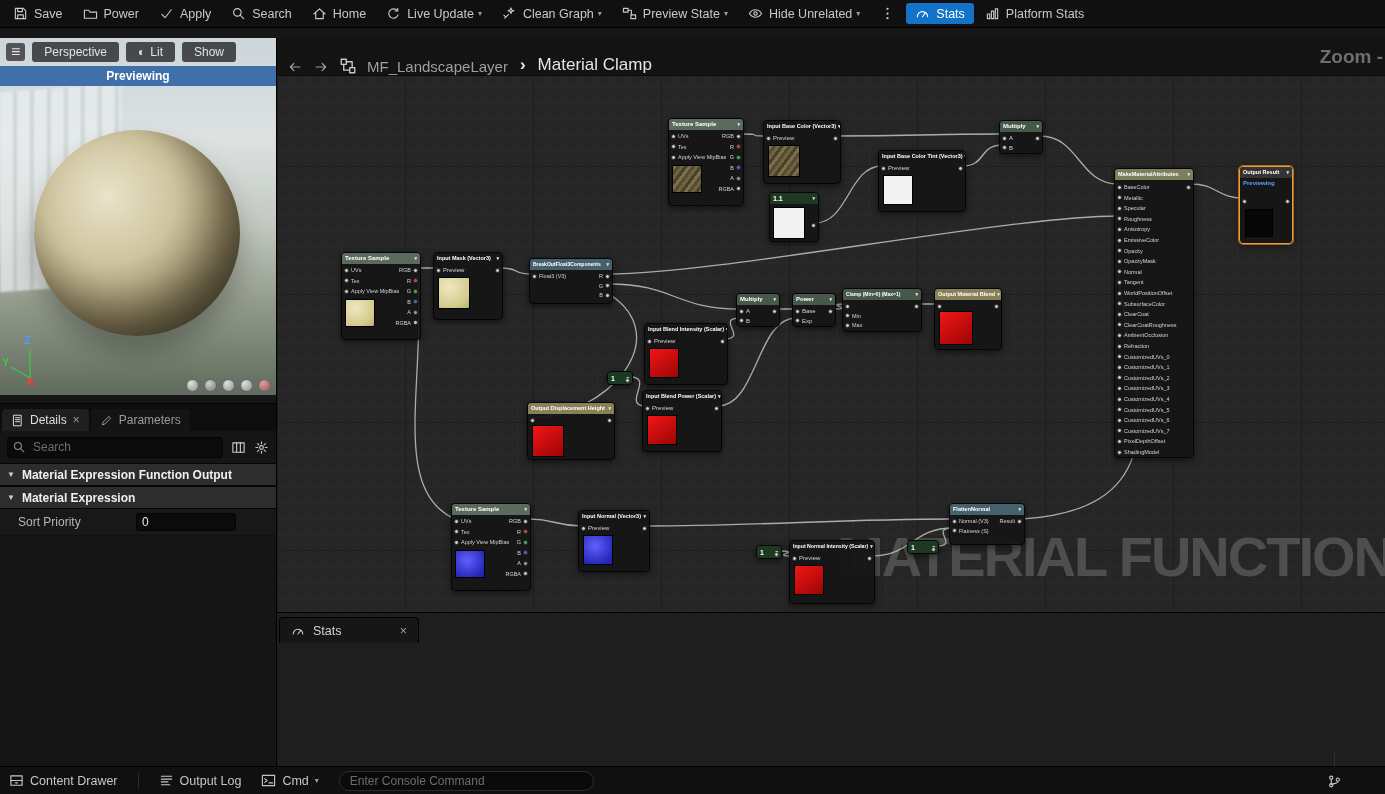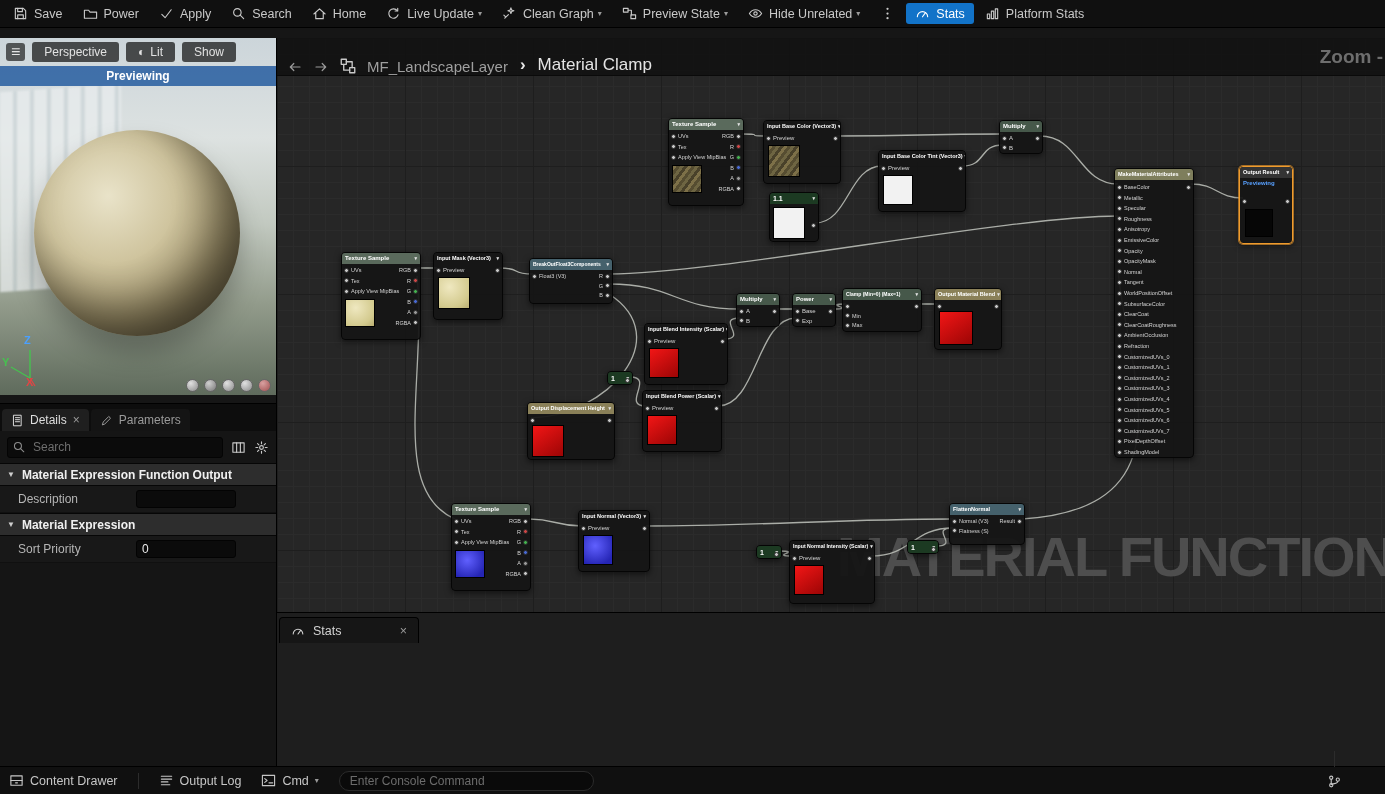--- a/index.html
+++ b/index.html
@@ -280,24 +280,20 @@
           <svg class="ic" width="15" height="15" viewBox="0 0 16 16" fill="none" stroke="currentColor" stroke-width="1.2" stroke-linecap="round" stroke-linejoin="round">
             <circle cx="8" cy="8" r="2"></circle>
             <path d="M8 2v2M8 12v2M2 8h2M12 8h2M3.8 3.8l1.4 1.4M10.8 10.8l1.4 1.4M12.2 3.8l-1.4 1.4M5.2 10.8l-1.4 1.4"></path>
           </svg>
         </span>
     </div>
     <div>
         <div class="dsec-head">
           <span class="arr">▼</span>
           <span>Material Expression Function Output</span>
-        </div>
-        <div class="drow">
-          <div class="dlab">Description</div>
-          <input class="dinp" style="">
         </div>
         <div class="dsec-head">
           <span class="arr">▼</span>
           <span>Material Expression</span>
         </div>
         <div class="drow">
           <div class="dlab">Sort Priority</div>
           <input class="dinp" value="0" style="">
         </div>
       </div>

